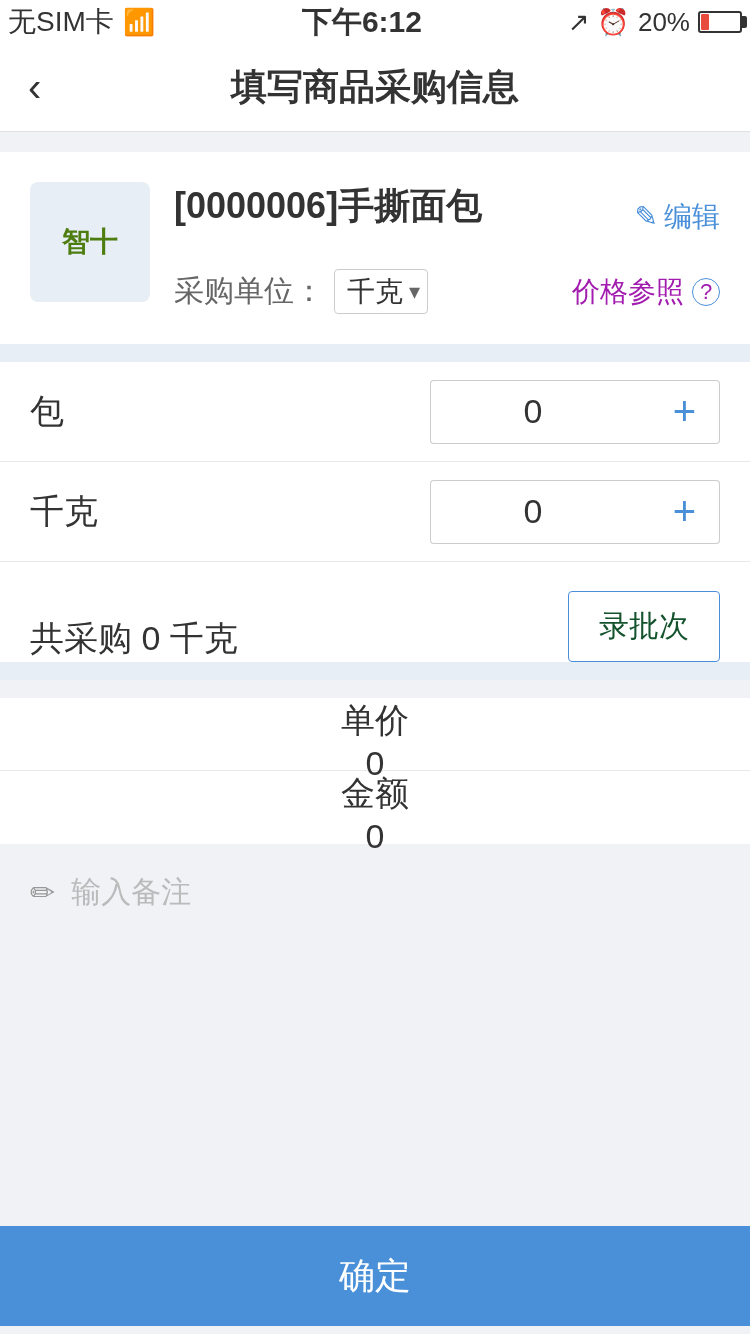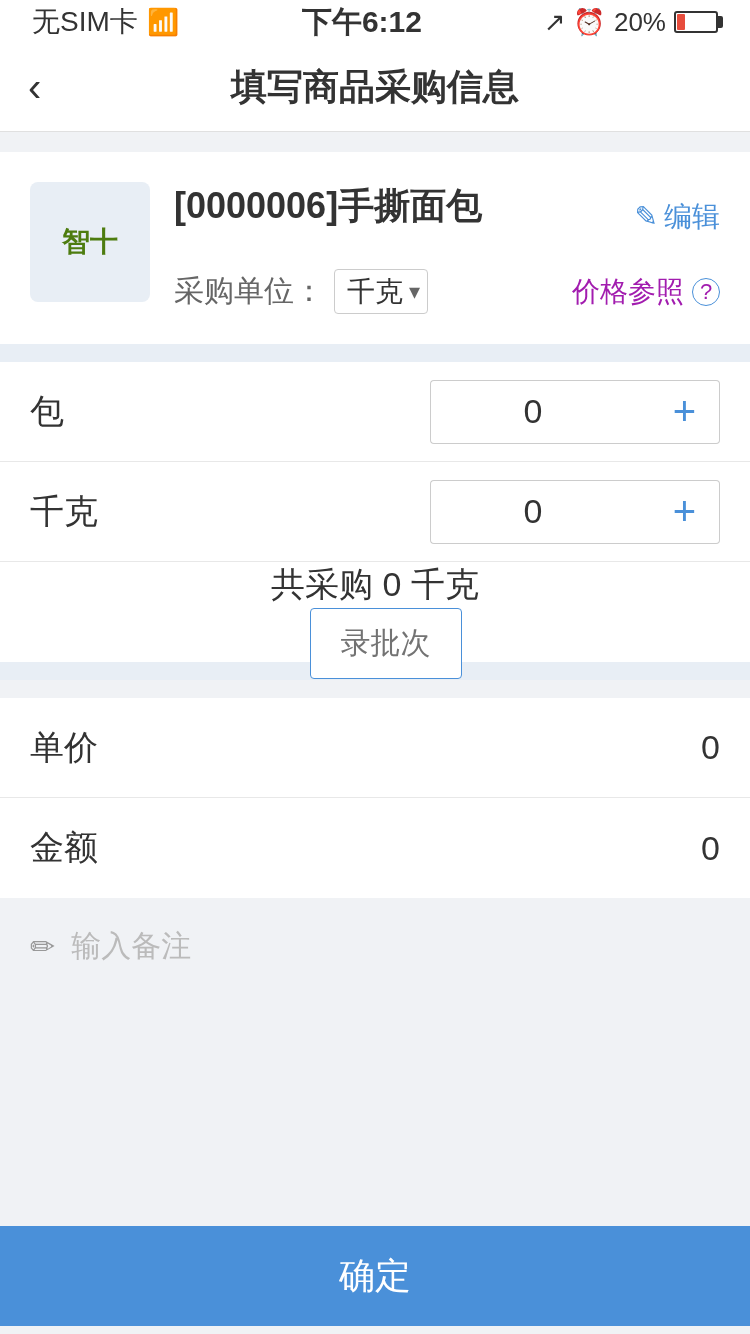--- a/index.html
+++ b/index.html
@@ -14,21 +14,21 @@
     }
 
     
     .status-bar {
       width: 750px;
       height: 44px;
       background: #fff;
       display: flex;
       align-items: center;
       justify-content: space-between;
-      padding: 0 32px;
+      padding: 0 8px;
       font-size: 28px;
       font-weight: 500;
     }
     .status-left { display: flex; align-items: center; gap: 10px; }
     .status-center { font-size: 30px; font-weight: 600; }
     .status-right { display: flex; align-items: center; gap: 8px; font-size: 26px; }
     .battery-icon {
       display: inline-block;
       width: 44px;
       height: 22px;
@@ -223,50 +223,50 @@
       display: flex;
       align-items: center;
       justify-content: center;
       cursor: pointer;
     }
 
     
     .summary-row {
       background: #fff;
       display: flex;
-      align-items: center;
+      align-items: flex-end;
       justify-content: space-between;
       padding: 0 30px;
       height: 100px;
-      flex-direction: column;
     }
     .summary-text {
       font-size: 34px;
       color: #333;
     }
     .batch-btn {
       border: 1.5px solid #4a90d9;
-      color: #737373;
+      color: #14532d;
       background: #fff;
       font-size: 30px;
       padding: 14px 30px;
       border-radius: 4px;
       cursor: pointer;
       margin-left: 21px;
     }
 
     
     .price-section { background: #fff; margin-top: 18px; }
     .price-row {
       display: flex;
       align-items: center;
       justify-content: space-between;
       padding: 0 30px;
-      height: 100px;
+      height: 73px;
       border-bottom: 1px solid #e8e8e8;
+      flex-direction: column;
     }
     .price-row:last-child { border-bottom: none; }
     .price-label { font-size: 34px; color: #333; }
     .price-value { font-size: 34px; color: #333; }
 
     
     .remark-section {
       background: #f0f2f5;
       padding: 28px 30px;
       display: flex;

